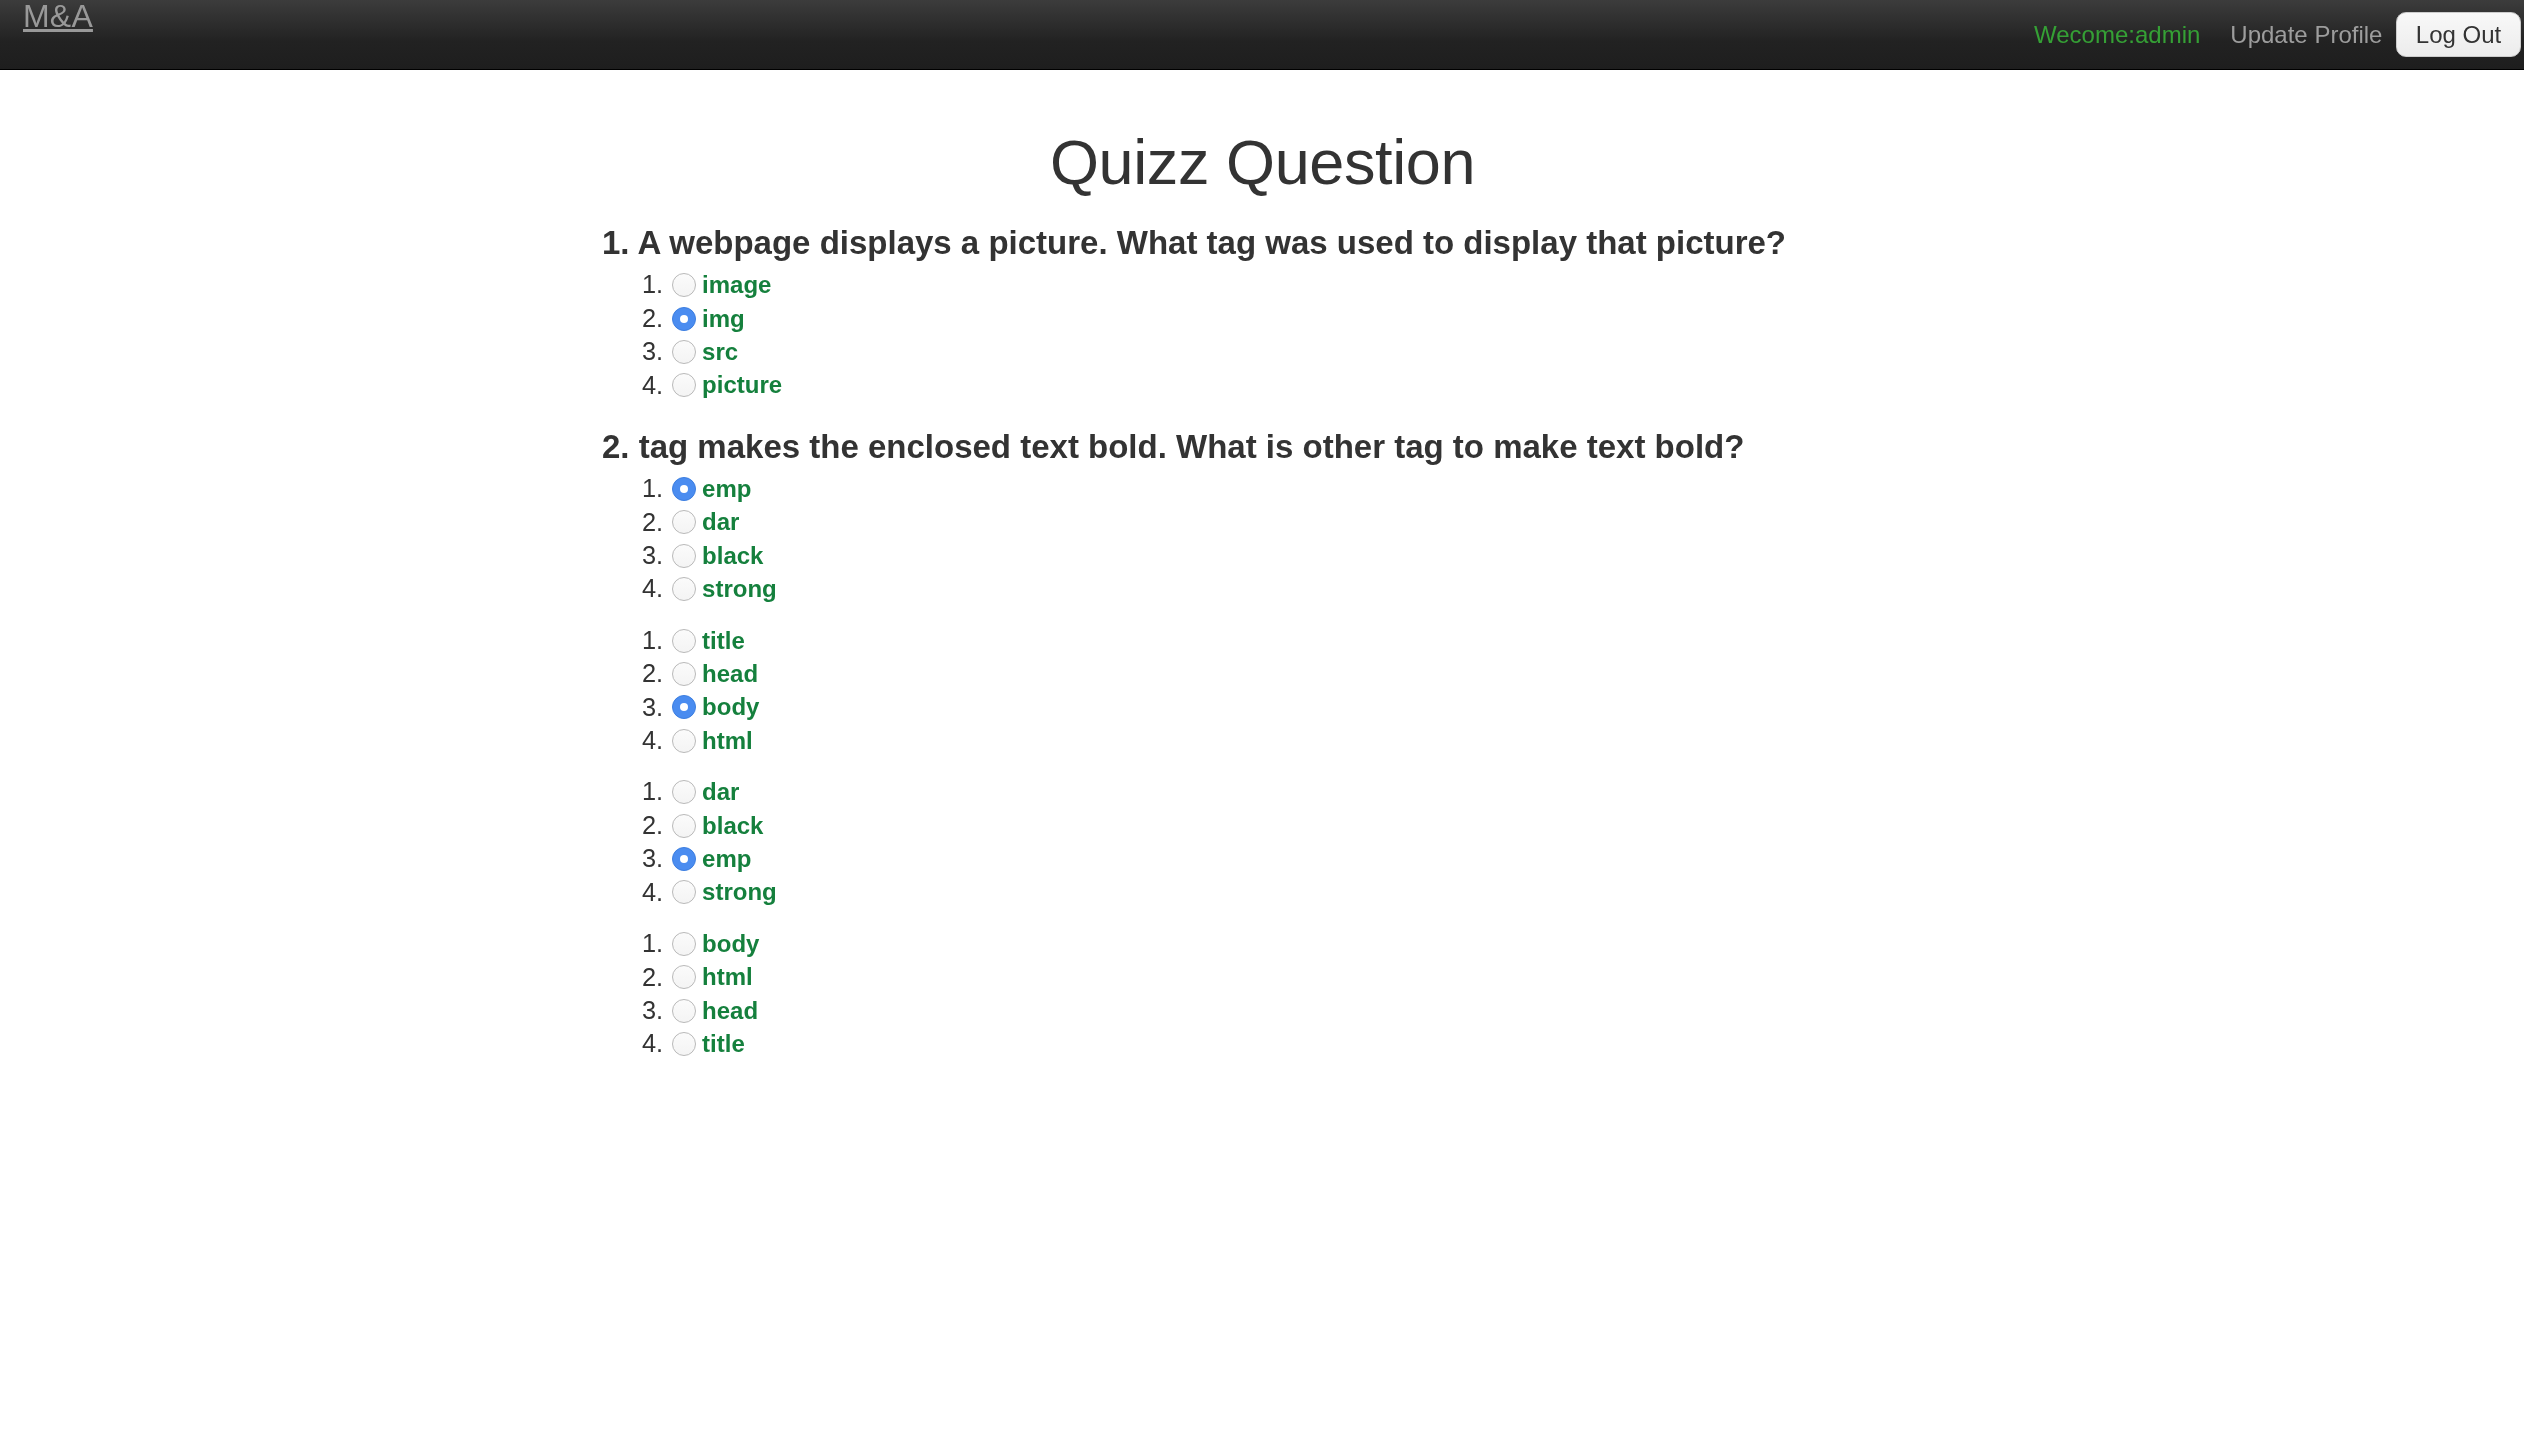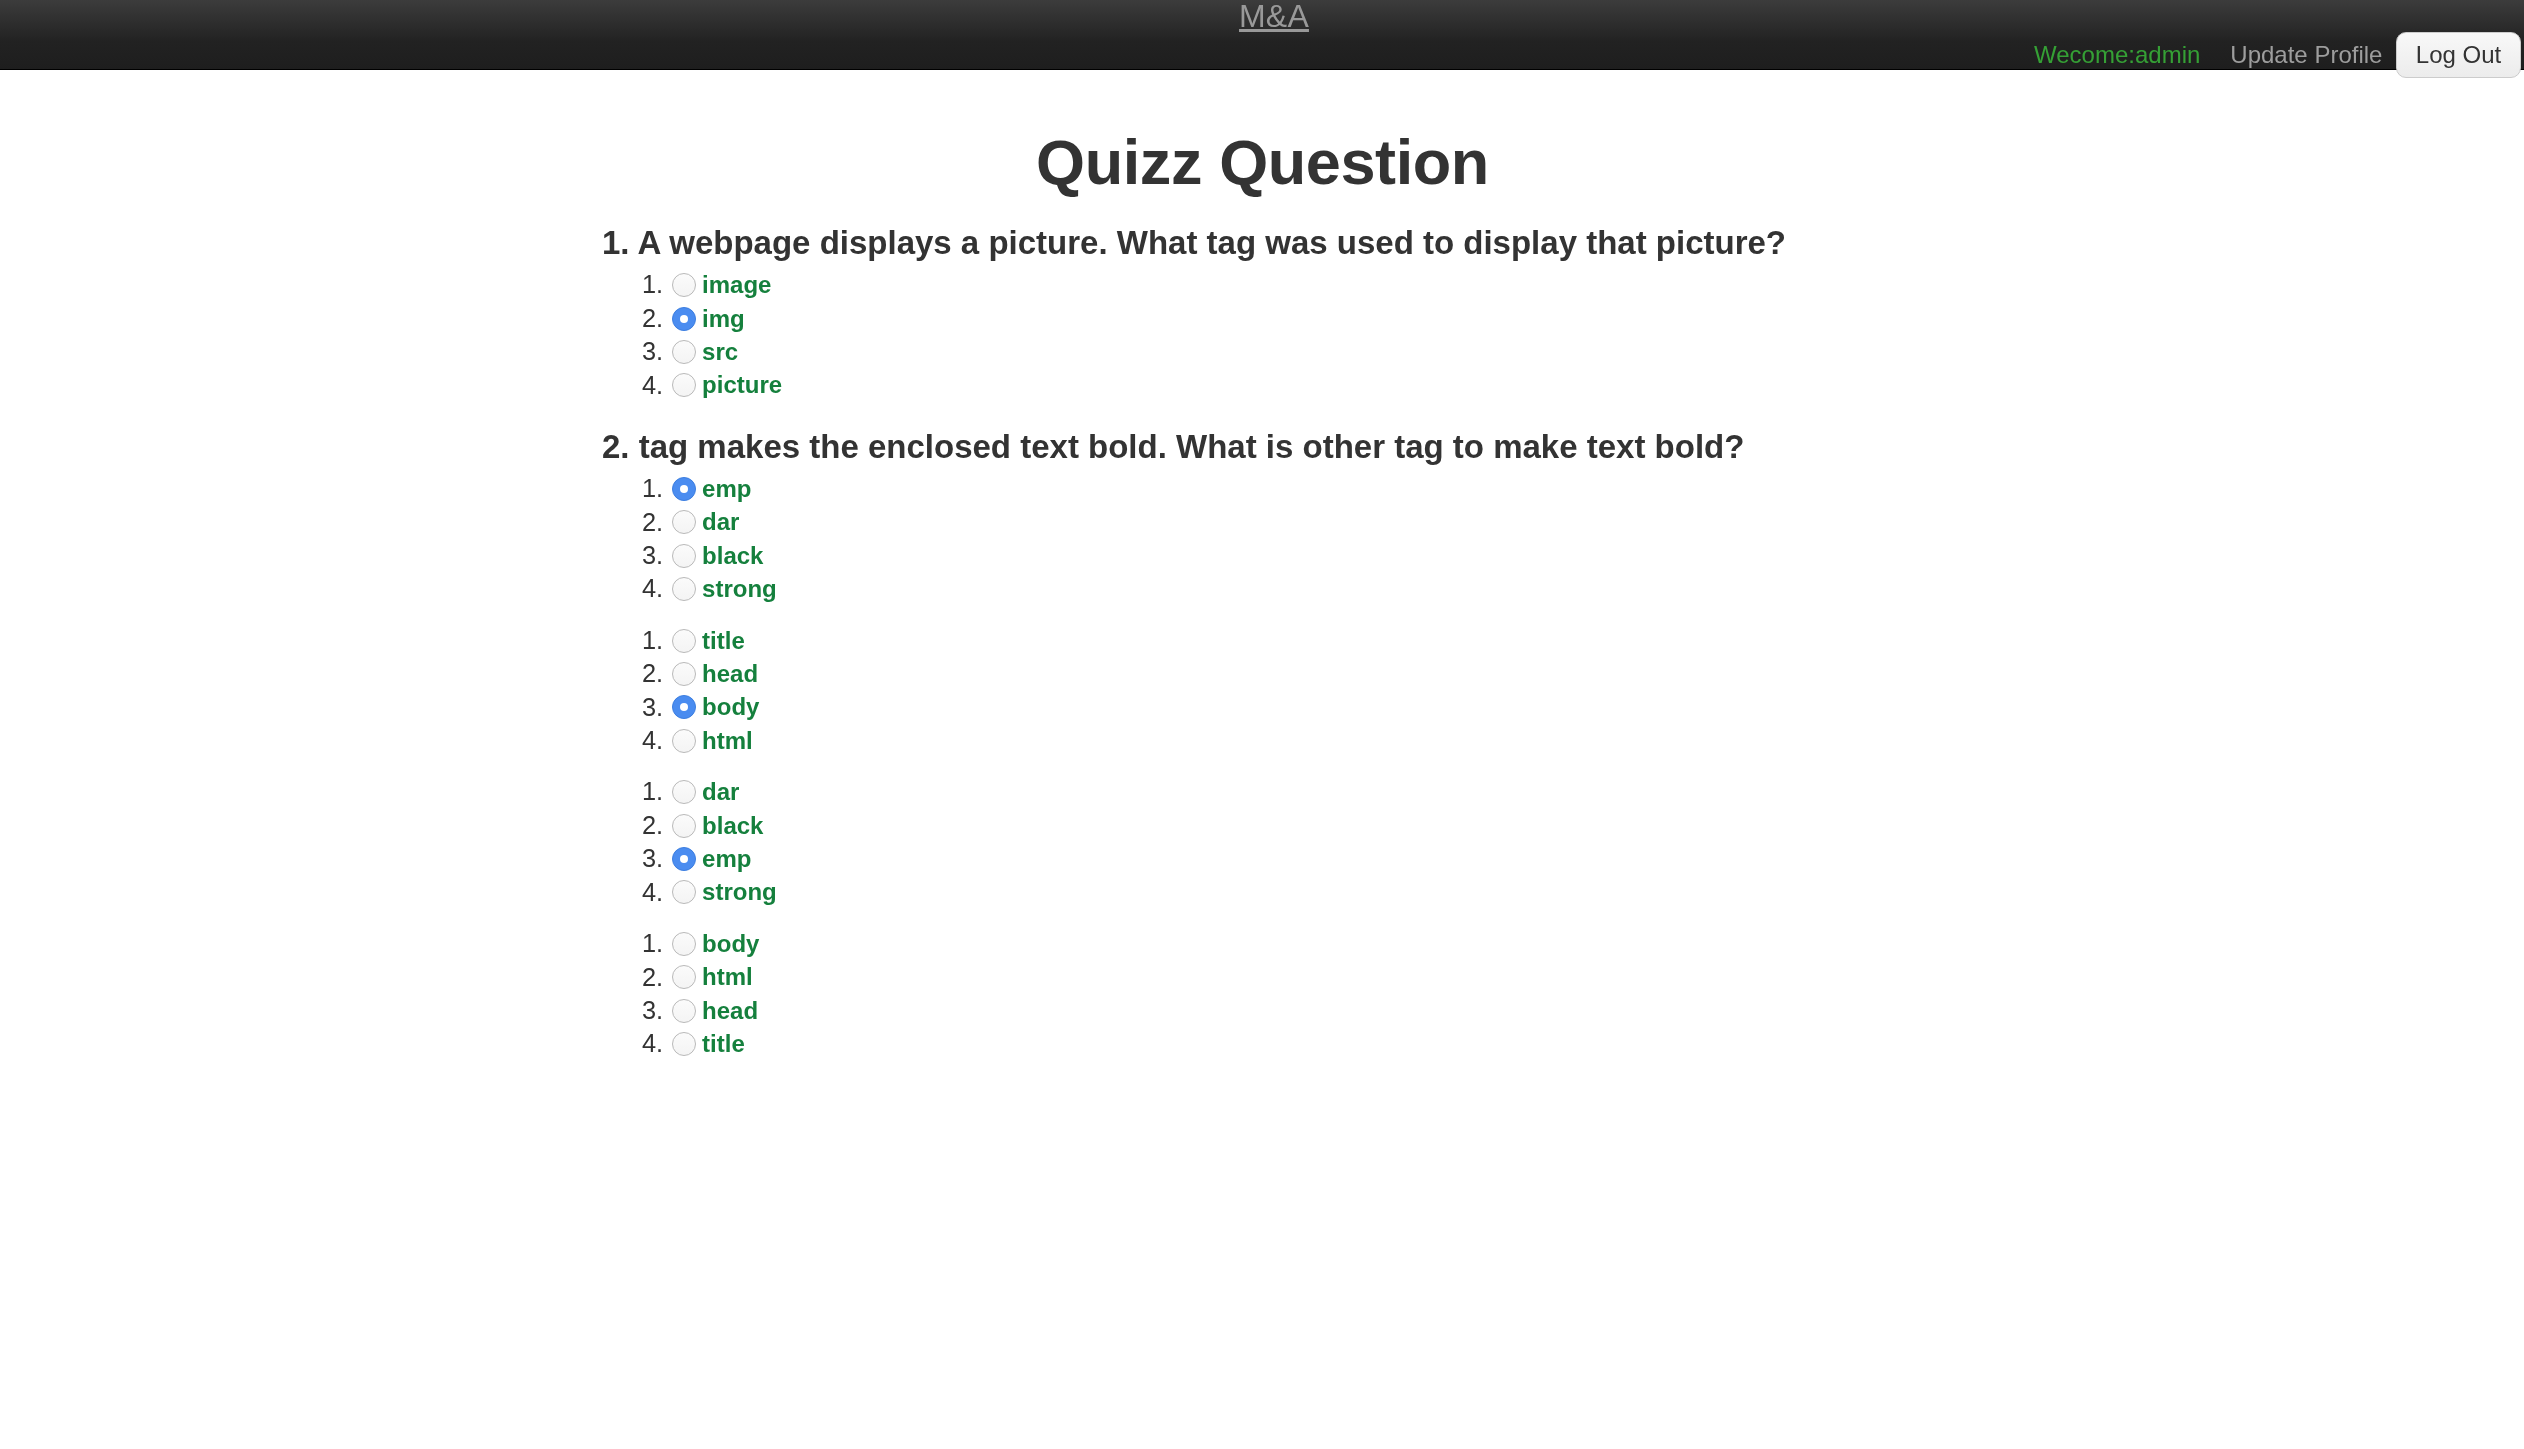--- a/index.html
+++ b/index.html
@@ -14,23 +14,22 @@
   }
 
   
   .navbar {
     position: relative;
     width: 100%;
     height: 70px;
     background: linear-gradient(to bottom, #3c3c3c 0%, #222222 60%, #1e1e1e 100%);
     border-bottom: 0.9px solid #000;
     display: flex;
-    align-items: center;
+    align-items: flex-start;
     padding: 0;
-    flex-direction: column;
   }
   .brand {
     color: #999999;
     font-size: 32px;
     font-weight: 400;
     padding-left: 23px;
     letter-spacing: 0.2px;
     line-height: 1;
   }
   .nav-right {
@@ -70,21 +69,21 @@
   }
 
   
   .page {
     width: 100%;
     padding-top: 26px;
   }
   .page-title {
     text-align: center;
     font-size: 63px;
-    font-weight: 700;
+    font-weight: 400;
     color: #333333;
     margin: 32px 0 23px 0;
     line-height: 1.1;
     letter-spacing: -0.4px;
   }
 
   .quiz-list {
     list-style: none;
     margin: 0;
     padding: 0 0 0 601px;

